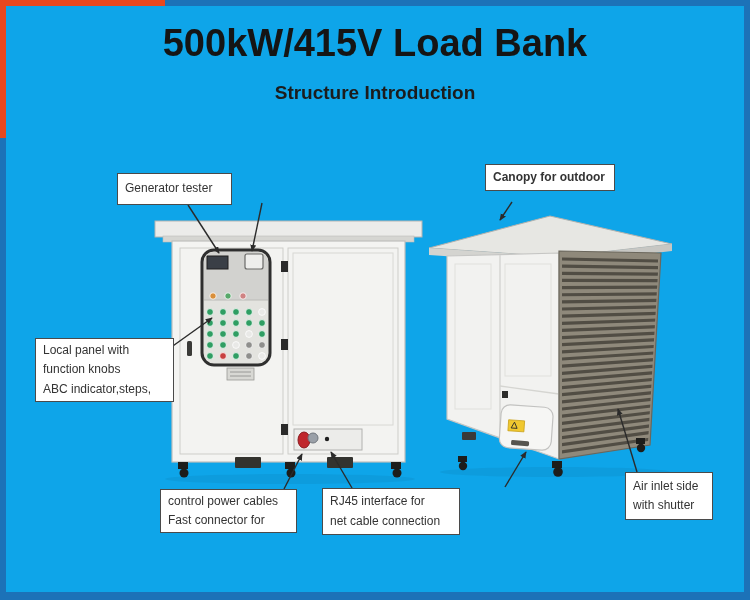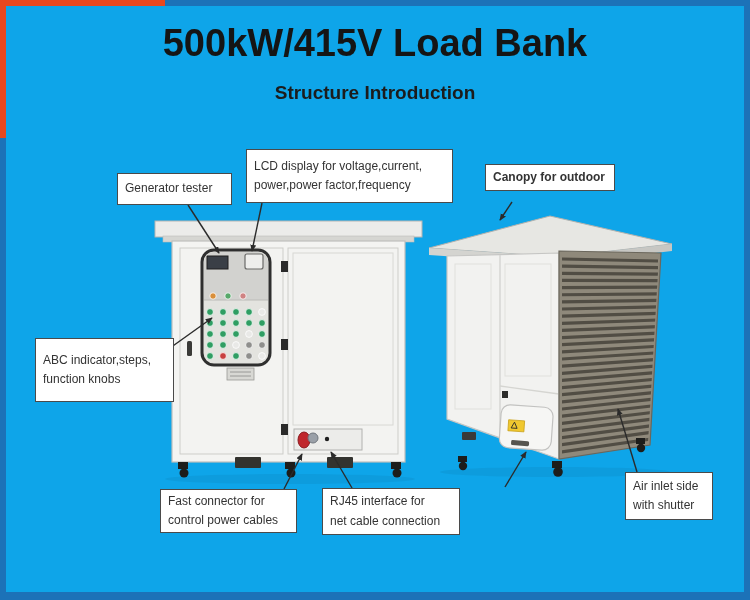--- a/index.html
+++ b/index.html
@@ -228,37 +228,34 @@
       <path d="M352,488 L331,452" marker-end="url(#ah)"></path>
       <path d="M505,487 L526,452" marker-end="url(#ah)"></path>
       <path d="M637,472 L618,409" marker-end="url(#ah)"></path>
     </g>
   </svg>
 
   <div class="callout center co-generator">
     <div>Generator tester</div>
   </div>
 
-  <div class="callout co-lcd">
-    <div>LCD display for voltage,current,</div>
-    <div>power,power factor,frequency</div>
-  </div>
 
   <div class="callout center co-canopy">
     <div>Canopy for outdoor</div>
   </div>
 
   <div class="callout co-local">
+    <div>Local panel with</div>
+    <div>function knobs</div>
     <div>ABC indicator,steps,</div>
-    <div>function knobs</div>
   </div>
 
   <div class="callout co-fast">
+    <div>control power cables</div>
     <div>Fast connector for</div>
-    <div>control power cables</div>
   </div>
 
   <div class="callout co-rj45">
     <div>RJ45 interface for</div>
     <div>net cable connection</div>
   </div>
 
 
   <div class="callout co-air">
     <div>Air inlet side</div>

